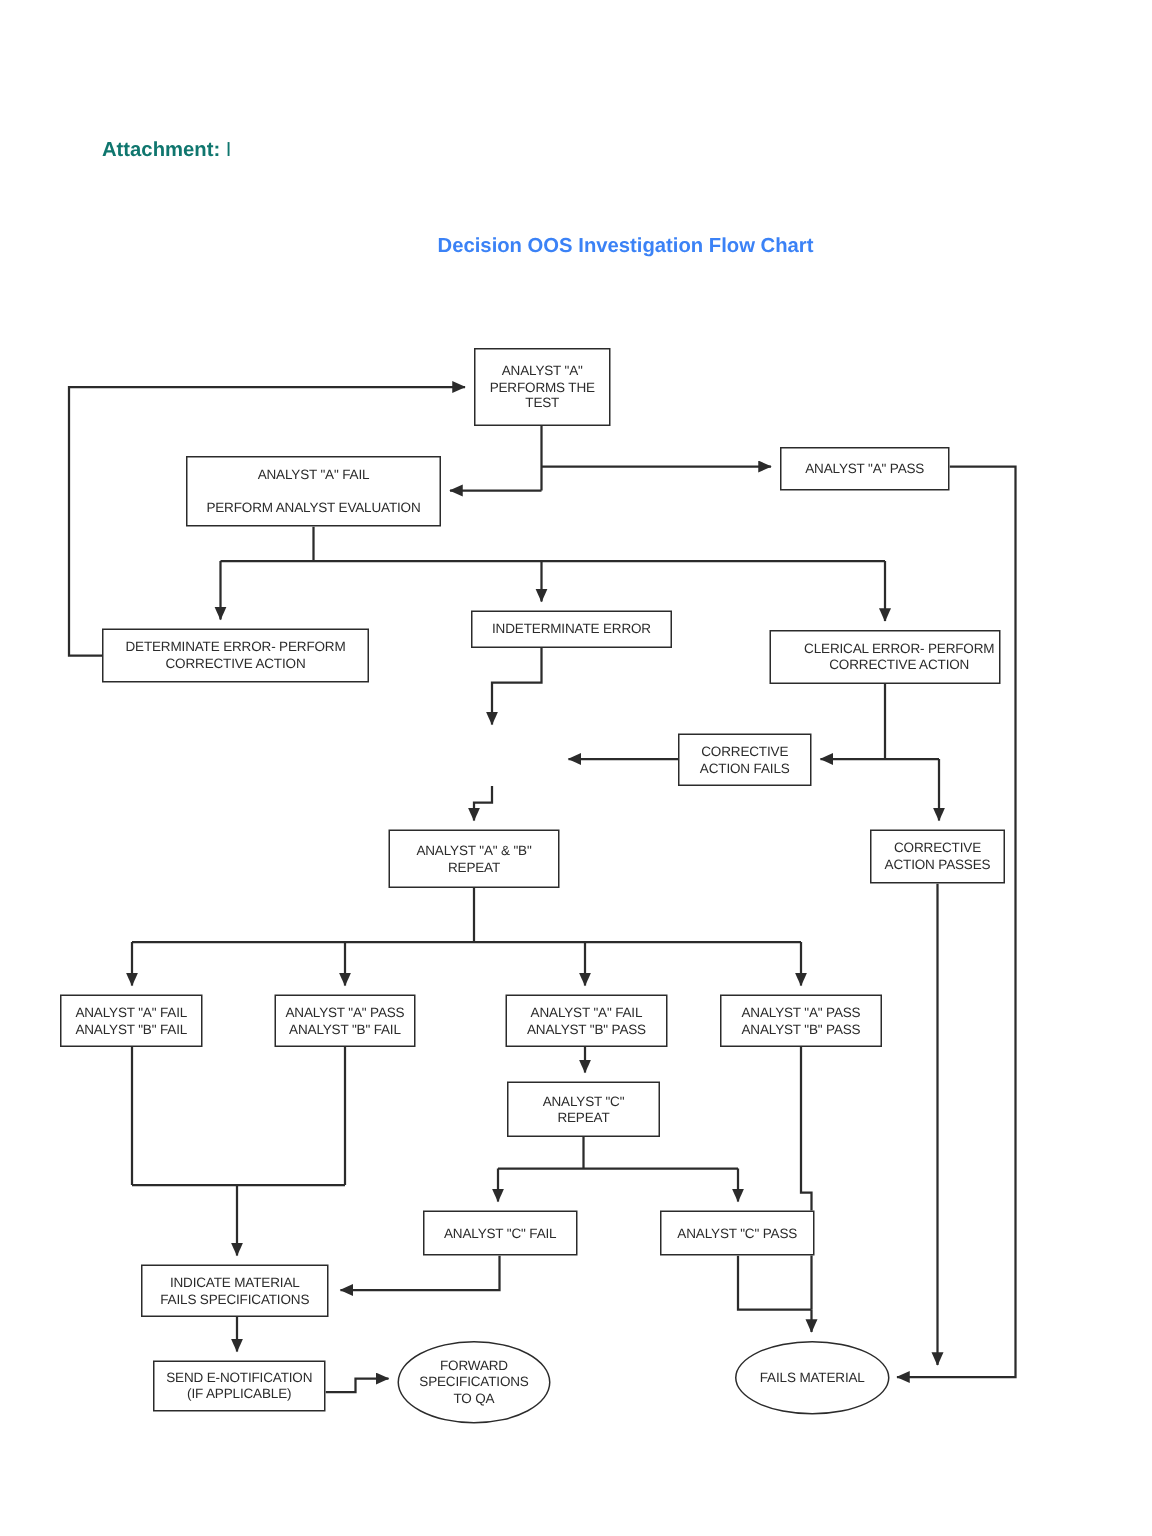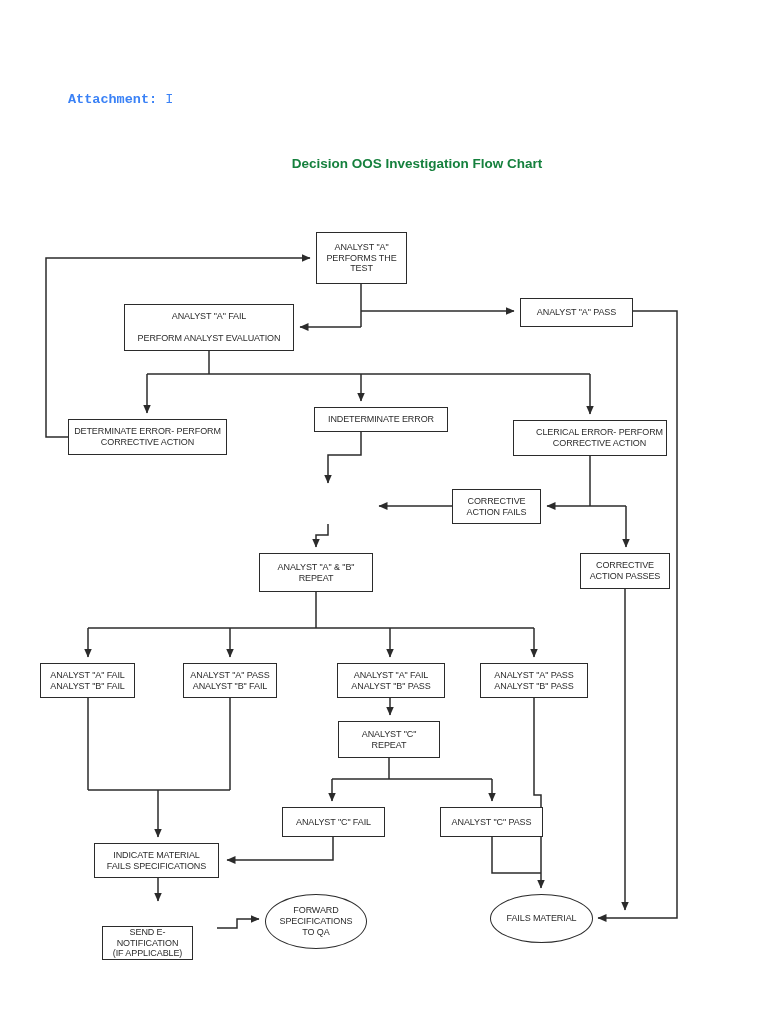--- a/index.html
+++ b/index.html
@@ -2,26 +2,26 @@
 <html><head>
 <meta charset="utf-8">
 <style>
   html,body{margin:0;padding:0;background:#fff;}
   #page{
     position:relative;width:768px;height:1024px;background:#ffffff;
     font-family:"Liberation Sans",sans-serif;color:#2b2b2b;overflow:hidden;
   }
   #attachment-line{
     position:absolute;left:68px;top:92px;
-    font-family:Liberation Mono, monospace;font-size:13.5px;color:#3b82f6;
+    font-family:Liberation Sans, sans-serif;font-size:13.5px;color:#0f766e;
   }
   #attachment-line .lbl{font-weight:bold;}
   #doc-title{
     position:absolute;left:417px;top:156px;transform:translateX(-50%);
-    font-size:13.5px;font-weight:bold;color:#15803d;white-space:nowrap;
+    font-size:13.5px;font-weight:bold;color:#3b82f6;white-space:nowrap;
   }
   .node{
     position:absolute;box-sizing:border-box;background:#fff;
     border:1.4px solid #2b2b2b;
     display:flex;align-items:center;justify-content:center;
     text-align:center;font-size:9px;line-height:1.2;
     white-space:pre-line;letter-spacing:-0.1px;z-index:2;
   }
   .ellipse{border-radius:50%;}
   #edges{position:absolute;left:0;top:0;z-index:1;}
@@ -86,21 +86,21 @@
   <div class="node" style="left:316px;top:232px;width:91px;height:52px;">ANALYST "A"
 PERFORMS THE
 TEST</div>
 
   <div class="node" style="left:124px;top:304px;width:170px;height:47px;">ANALYST "A" FAIL
 
 PERFORM ANALYST EVALUATION</div>
 
   <div class="node" style="left:520px;top:298px;width:113px;height:29px;">ANALYST "A" PASS</div>
 
-  <div class="node" style="left:68px;top:419px;width:159px;height:36px;">DETERMINATE ERROR- PERFORM
+  <div class="node" style="left:68px;top:419px;width:178px;height:36px;">DETERMINATE ERROR- PERFORM
 CORRECTIVE ACTION</div>
 
   <div class="node" style="left:294px;top:407px;width:134px;height:25px;margin-left:20px;">INDETERMINATE ERROR</div>
 
   <div class="node" style="left:513px;top:420px;width:154px;height:36px;padding-left:19px;">CLERICAL ERROR- PERFORM
 CORRECTIVE ACTION</div>
 
 
   <div class="node" style="left:452px;top:489px;width:89px;height:35px;">CORRECTIVE
 ACTION FAILS</div>
@@ -126,21 +126,21 @@
   <div class="node" style="left:338px;top:721px;width:102px;height:37px;">ANALYST "C"
 REPEAT</div>
 
   <div class="node" style="left:282px;top:807px;width:103px;height:30px;">ANALYST "C" FAIL</div>
 
   <div class="node" style="left:440px;top:807px;width:103px;height:30px;">ANALYST "C" PASS</div>
 
   <div class="node" style="left:94px;top:843px;width:125px;height:35px;">INDICATE MATERIAL
 FAILS SPECIFICATIONS</div>
 
-  <div class="node" style="left:102px;top:926px;width:91px;height:34px;">SEND E-NOTIFICATION
+  <div class="node" style="left:102px;top:907px;width:115px;height:34px;">SEND E-NOTIFICATION
 (IF APPLICABLE)</div>
 
   <div class="node ellipse" style="left:265px;top:894px;width:102px;height:55px;">FORWARD
 SPECIFICATIONS
 TO QA</div>
 
   <div class="node ellipse" style="left:490px;top:894px;width:103px;height:49px;">FAILS MATERIAL</div>
 
 </div>
 

